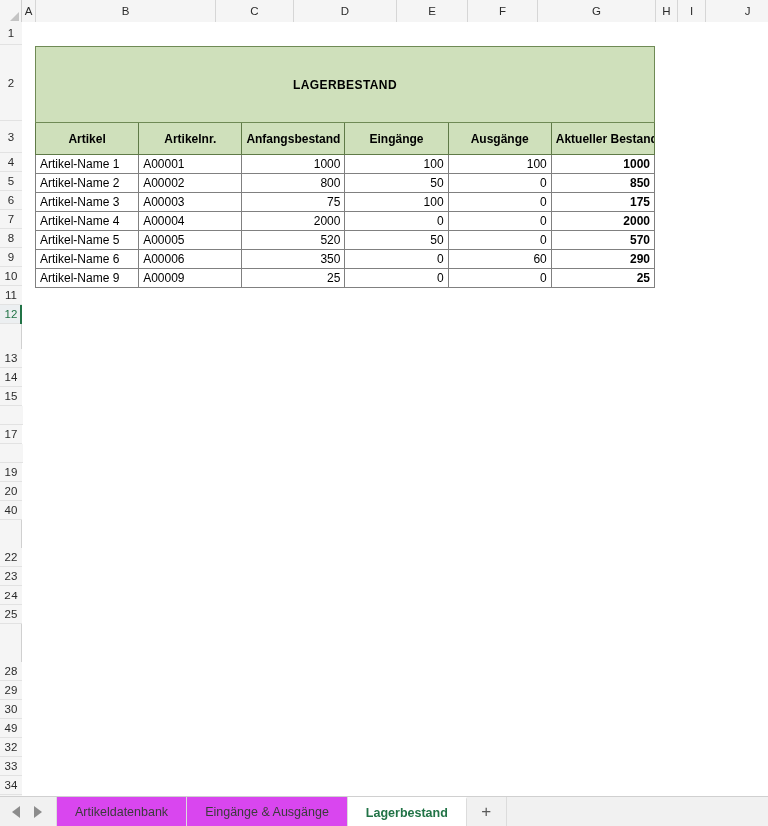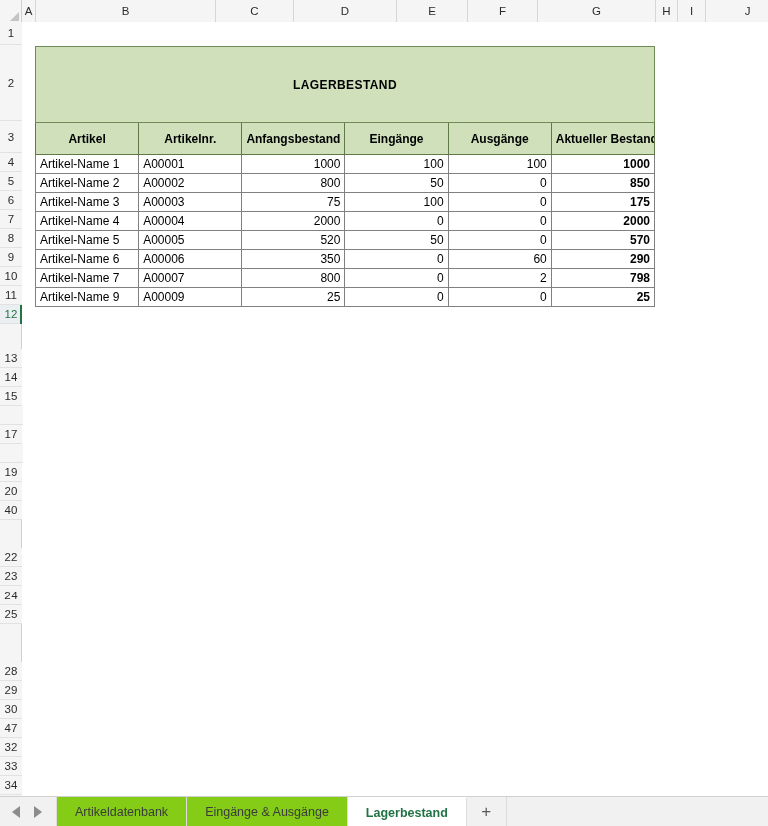--- a/index.html
+++ b/index.html
@@ -182,21 +182,21 @@
     border-bottom: 6px solid transparent;
     border-left: 8px solid #8c8c8c;
   }
   .sheet-tab {
     display: flex;
     align-items: center;
     padding: 0 18px;
     font-size: 12.5px;
     color: #3b3b3b;
     border-right: 1px solid #dcdcdc;
-    background: #84cc16;
+    background: #d946ef;
     cursor: pointer;
   }
   .sheet-tab.active {
     background: #ffffff;
     color: #217346;
     font-weight: bold;
     border-top: 2px solid #ffffff;
   }
   .add-sheet {
     display: flex;
@@ -252,21 +252,21 @@
       <div class="row-head" style="height: 19px; position: relative;">40</div>
       <div class="row-head" style="height: 19px; position: relative; margin-top: 28px;">22</div>
       <div class="row-head" style="height: 19px; position: relative;">23</div>
       <div class="row-head" style="height: 19px; position: relative; font-family: Liberation Mono, monospace;">24</div>
       <div class="row-head" style="height: 19px; position: relative;">25</div>
       <div class="row-head" style="height: 19px; position: relative; margin-left: 36px;">26</div>
       <div class="row-head" style="height: 19px; position: relative; margin-left: 44px;">27</div>
       <div class="row-head" style="height: 19px; position: relative;">28</div>
       <div class="row-head" style="height: 19px; position: relative;">29</div>
       <div class="row-head" style="height: 19px; position: relative;">30</div>
-      <div class="row-head" style="height: 19px; position: relative;">47</div>
+      <div class="row-head" style="height: 19px; position: relative;">49</div>
       <div class="row-head" style="height: 19px; position: relative;">32</div>
       <div class="row-head" style="height: 19px; position: relative;">33</div>
       <div class="row-head" style="height: 19px; position: relative;">34</div>
       <div class="row-head" style="height: 19px; position: relative;">35</div>
       <div class="row-head" style="height: 19px; position: relative;">36</div>
     </div>
 
   <div id="cells">
 
     <table id="stock-table">
@@ -326,28 +326,20 @@
           </tr>
           <tr>
             <td class="txt">Artikel-Name 6</td>
             <td class="txt">A00006</td>
             <td class="num">350</td>
             <td class="num">0</td>
             <td class="num">60</td>
             <td class="bold">290</td>
           </tr>
           <tr>
-            <td class="txt">Artikel-Name 7</td>
-            <td class="txt">A00007</td>
-            <td class="num">800</td>
-            <td class="num">0</td>
-            <td class="num">2</td>
-            <td class="bold">798</td>
-          </tr>
-          <tr>
             <td class="txt">Artikel-Name 9</td>
             <td class="txt">A00009</td>
             <td class="num">25</td>
             <td class="num">0</td>
             <td class="num">0</td>
             <td class="bold">25</td>
           </tr>
         </tbody>
     </table>
 

